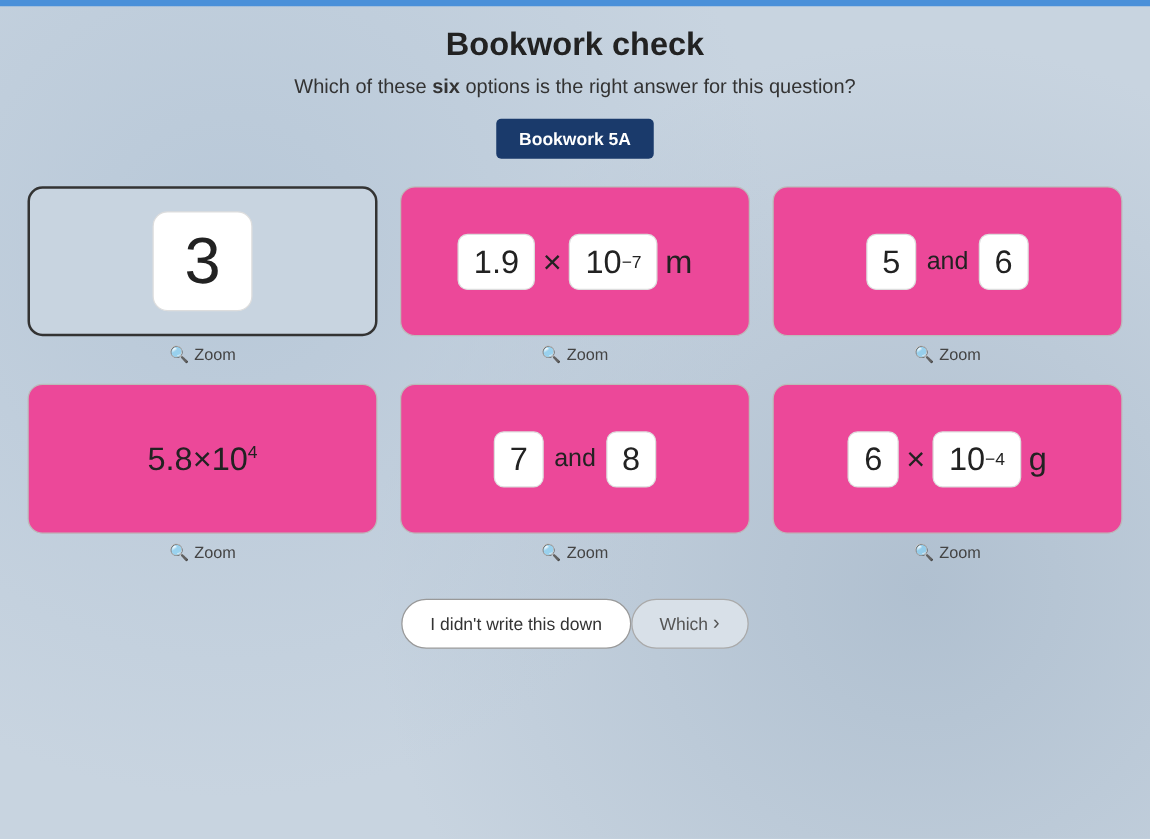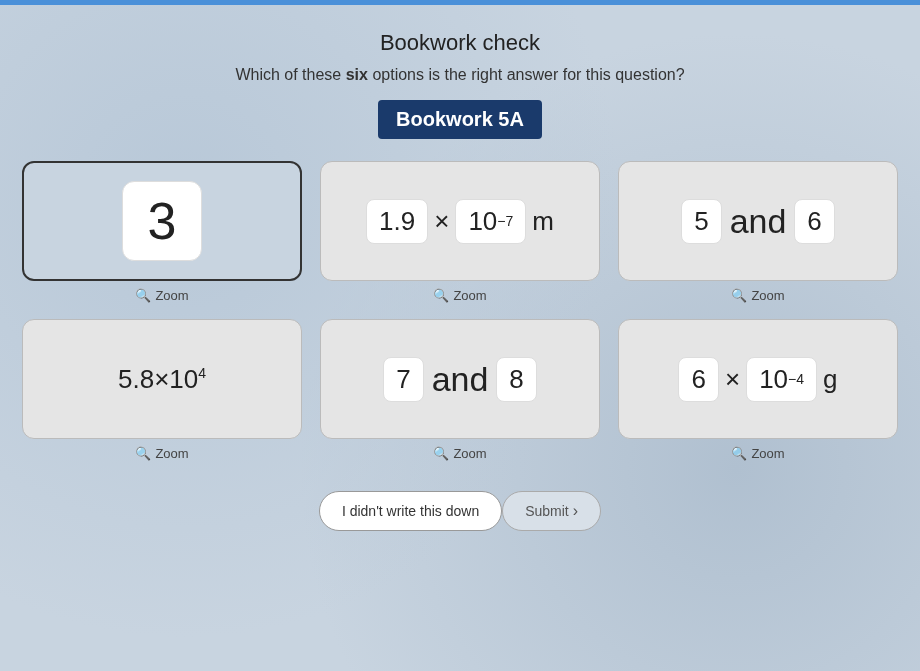--- a/index.html
+++ b/index.html
@@ -24,41 +24,40 @@
       content: '';
       position: absolute;
       top: 0;
       left: 0;
       right: 0;
       height: 5px;
       background: #4a90d9;
     }
 
     .page-title {
-      font-size: 22px;
-      font-weight: 400;
+      font-size: 26px;
+      font-weight: 700;
       color: #222;
       margin-bottom: 10px;
-      margin-top: 10px;
     }
 
     .subtitle {
       font-size: 16px;
       color: #333;
       margin-bottom: 16px;
     }
 
     .subtitle strong {
       font-weight: bold;
     }
 
     .bookwork-badge {
       background-color: #1a3a6b;
       color: white;
-      font-size: 20px;
+      font-size: 14px;
       font-weight: bold;
       padding: 8px 18px;
       border-radius: 4px;
       margin-bottom: 22px;
       display: inline-block;
     }
 
     .options-grid {
       display: grid;
       grid-template-columns: repeat(3, 280px);
@@ -85,21 +84,21 @@
       cursor: pointer;
       position: relative;
     }
 
     .option-card.selected {
       background-color: #c8d4e0;
       border: 2.5px solid #333;
     }
 
     .option-card.normal {
-      background-color: #e5e5e5;
+      background-color: #ec4899;
       border: 1px solid #bbb;
     }
 
     
     .opt1-inner {
       width: 80px;
       height: 80px;
       background: white;
       border-radius: 12px;
       display: flex;
@@ -220,21 +219,21 @@
       align-items: center;
       gap: 4px;
     }
 
     .btn-submit::after {
       content: '›';
       font-size: 16px;
     }
 
     .and-text {
-      font-size: 34px;
+      font-size: 20px;
       color: #222;
     }
   </style>
 </head>
 <body>
 
 <h1 class="page-title">Bookwork check</h1>
 
 <p class="subtitle">
   <span>Which of these </span><strong>six</strong><span> options is the right answer for this question?</span>
@@ -323,14 +322,14 @@
     <a class="zoom-link">
       <span class="zoom-icon">🔍</span>
       <span>Zoom</span>
     </a>
   </div>
 
 </div>
 
 <div class="bottom-buttons">
   <button class="btn-didnt-write">I didn't write this down</button>
-  <button class="btn-submit">Submit</button>
+  <button class="btn-submit">Which</button>
 </div>
 
 </body></html>

